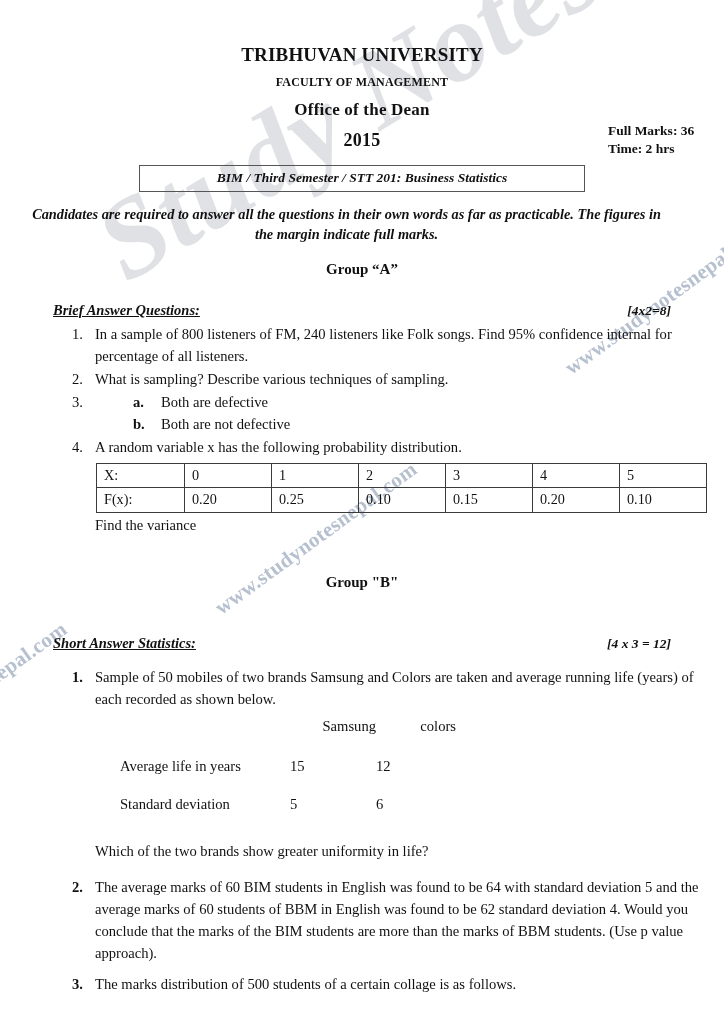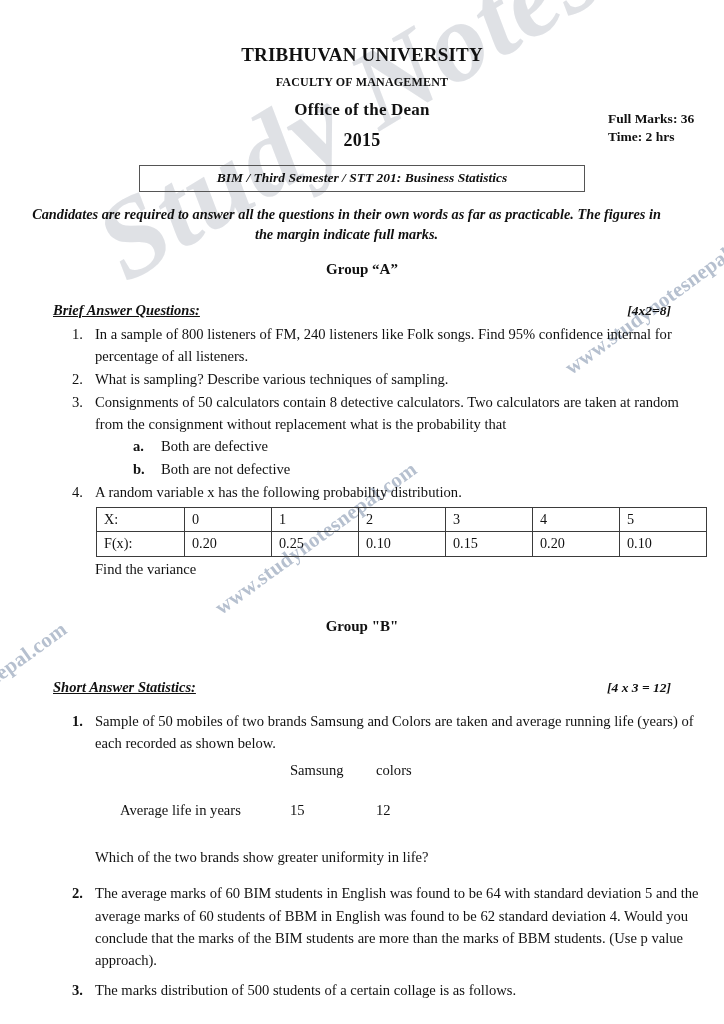--- a/index.html
+++ b/index.html
@@ -70,21 +70,21 @@
     letter-spacing: .2px;
   }
   .hdr-uni   { font-size: 19px; margin-top: 44px; }
   .hdr-fac   { font-size: 12px; margin-top: 9px; }
   .hdr-dean  { font-size: 17px; margin-top: 10px; }
   .hdr-year  { font-size: 18px; margin-top: 10px; }
 
   .marks-block {
     position: absolute;
     left: 608px;
-    top: 66px;
+    top: 78px;
     font-size: 13.5px;
     font-weight: 700;
     line-height: 1.35;
     text-align: left;
   }
 
   .course-box {
     margin: 14px auto 8px auto;
     width: 444px;
     border: 1px solid #555;
@@ -210,21 +210,21 @@
     margin-left: 25px;
   }
   .stat-block td {
     padding: 0 0 16px 0;
     font-size: 14.6px;
     vertical-align: top;
   }
   .stat-block td.lbl { width: 168px; }
   .stat-block td.v1  { width: 86px; text-align: left; padding-left: 2px; }
   .stat-block td.v2  { width: 80px; text-align: left; }
-  .stat-block td.hdr-c { padding-bottom: 18px; }
+  .stat-block td.hdr-c { padding-bottom: 18px; text-align: right; }
 
   .q-trailer {
     margin-top: 8px;
     font-size: 14.6px;
     line-height: 1.52;
   }
   .just { text-align: justify; }
 </style>
 </head>
 <body>
@@ -268,21 +268,20 @@
         <span class="qtext">In a sample of 800 listeners of FM, 240 listeners like Folk songs. Find 95% confidence internal for percentage of all listeners.</span>
       </li>
 
       <li class="q">
         <span class="num">2.</span>
         <span class="qtext">What is sampling? Describe various techniques of sampling.</span>
       </li>
 
       <li class="q">
         <span class="num">3.</span>
-        <span class="qtext">Consignments of 50 calculators contain 8 detective calculators. Two calculators are taken at random from the consignment without replacement what is the probability that</span>
         <ol class="sublist">
           <li class="sub">
             <span class="sn">a.</span>
             <span>Both are defective</span>
           </li>
           <li class="sub">
             <span class="sn">b.</span>
             <span>Both are not defective</span>
           </li>
         </ol>
@@ -348,20 +347,25 @@
               <tr>
                 <td class="lbl hdr-c"></td>
                 <td class="v1 hdr-c">Samsung</td>
                 <td class="v2 hdr-c">colors</td>
               </tr>
               <tr>
                 <td class="lbl">Average life in years</td>
                 <td class="v1">15</td>
                 <td class="v2">12</td>
               </tr>
+              <tr>
+                <td class="lbl">Standard deviation</td>
+                <td class="v1">5</td>
+                <td class="v2">6</td>
+              </tr>
             </tbody>
           </table>
         </div>
 
         <div class="q-trailer">Which of the two brands show greater uniformity in life?</div>
       </li>
 
       <li class="q bold-num just" style="margin-top:14px">
         <span class="num">2.</span>
         <span class="qtext">The average marks of 60 BIM students in English was found to be 64 with standard deviation 5 and the average marks of 60 students of BBM in English was found to be 62 standard deviation 4. Would you conclude that the marks of the BIM students are more than the marks of BBM students. (Use p value approach).</span>

